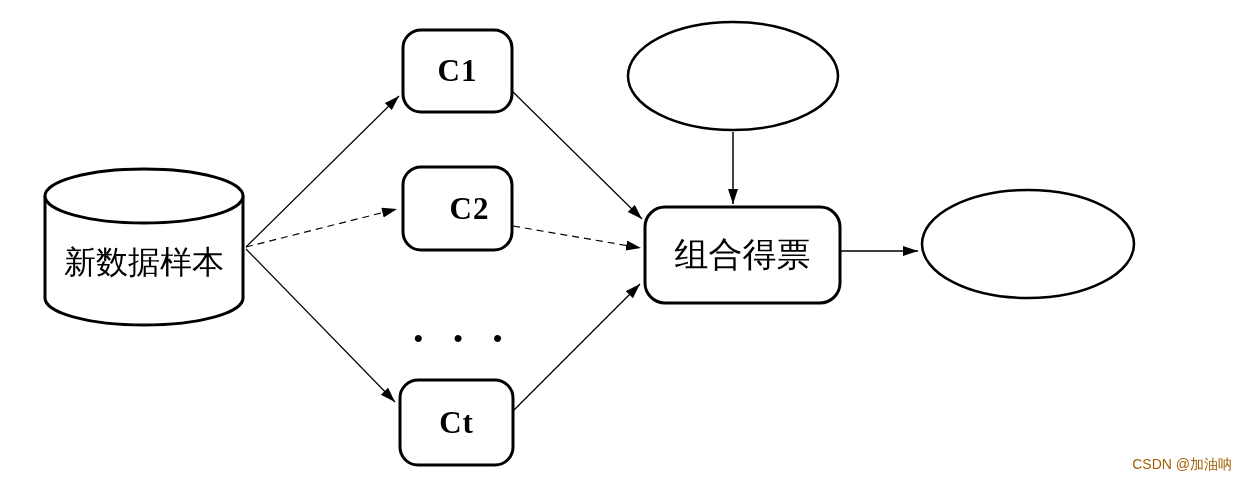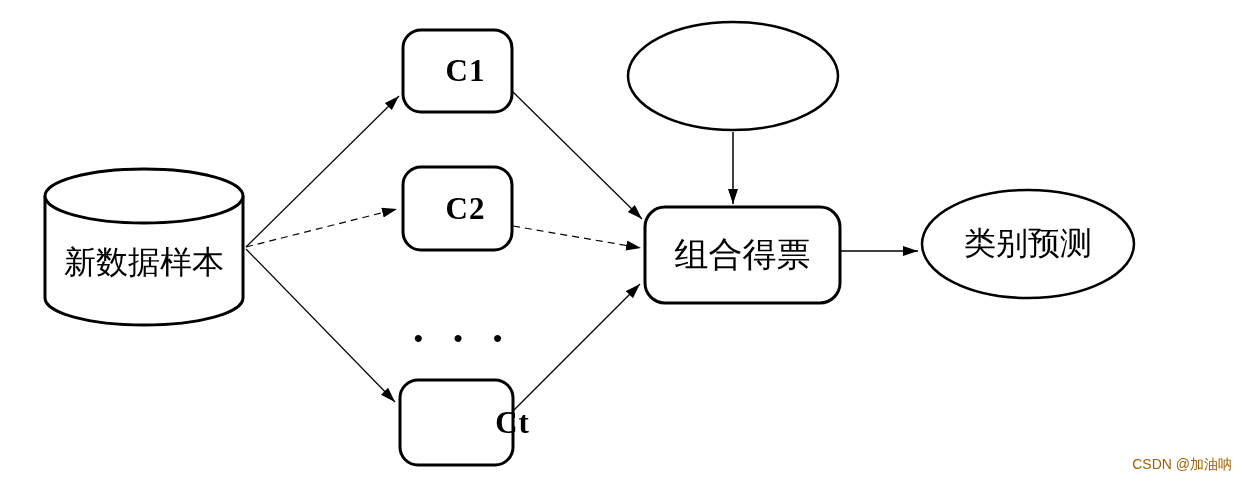--- a/index.html
+++ b/index.html
@@ -24,24 +24,24 @@
     position: absolute;
     display: flex;
     align-items: center;
     justify-content: center;
     color: #000000;
     text-align: center;
     white-space: nowrap;
     font-family: "Liberation Serif", "DejaVu Serif", serif;
   }
   .lbl-train   { left: 45px;  top: 230px; width: 198px; height: 66px; font-size: 32px; }
-  .lbl-c       { font-weight: bold; font-size: 31px; letter-spacing: 1px; margin-left: 8px; }
+  .lbl-c       { font-weight: bold; font-size: 31px; letter-spacing: 1px; }
   .lbl-c1      { left: 403px; top: 30px;  width: 109px; height: 82px; }
-  .lbl-c2      { left: 403px; top: 167px; width: 109px; height: 83px; }
-  .lbl-ct      { left: 400px; top: 380px; width: 113px; height: 85px; padding-left: 48px; }
+  .lbl-c2      { left: 403px; top: 167px; width: 109px; height: 83px; padding-left: 12px; }
+  .lbl-ct      { left: 400px; top: 380px; width: 113px; height: 85px; }
   .lbl-dots    { left: 398px; top: 318px; width: 120px; height: 42px; font-size: 26px;
                  font-weight: bold; letter-spacing: 12px; text-indent: 12px; }
   .lbl-sample  { left: 628px; top: 49px;  width: 210px; height: 54px; font-size: 31px; }
   .lbl-vote    { left: 645px; top: 207px; width: 195px; height: 96px; font-size: 34px; }
   .lbl-pred    { left: 922px; top: 217px; width: 212px; height: 54px; font-size: 32px; }
   .watermark {
     position: absolute;
     right: 10px;
     bottom: 12px;
     font-size: 14px;
@@ -83,17 +83,16 @@
 
     <ellipse cx="1028" cy="244" rx="106" ry="54" fill="#ffffff" stroke="#000000" stroke-width="2.5"></ellipse>
   </svg>
 
   <div class="label lbl-train">新数据样本</div>
   <div class="label lbl-c lbl-c1">C1</div>
   <div class="label lbl-c lbl-c2">C2</div>
   <div class="label lbl-c lbl-ct">Ct</div>
   <div class="label lbl-dots">• • •</div>
   <div class="label lbl-vote">组合得票</div>
-  <div class="label lbl-pred">类别预测</div>
 
   <div class="watermark">CSDN @加油呐</div>
 
 </div>
 
 </body></html>

